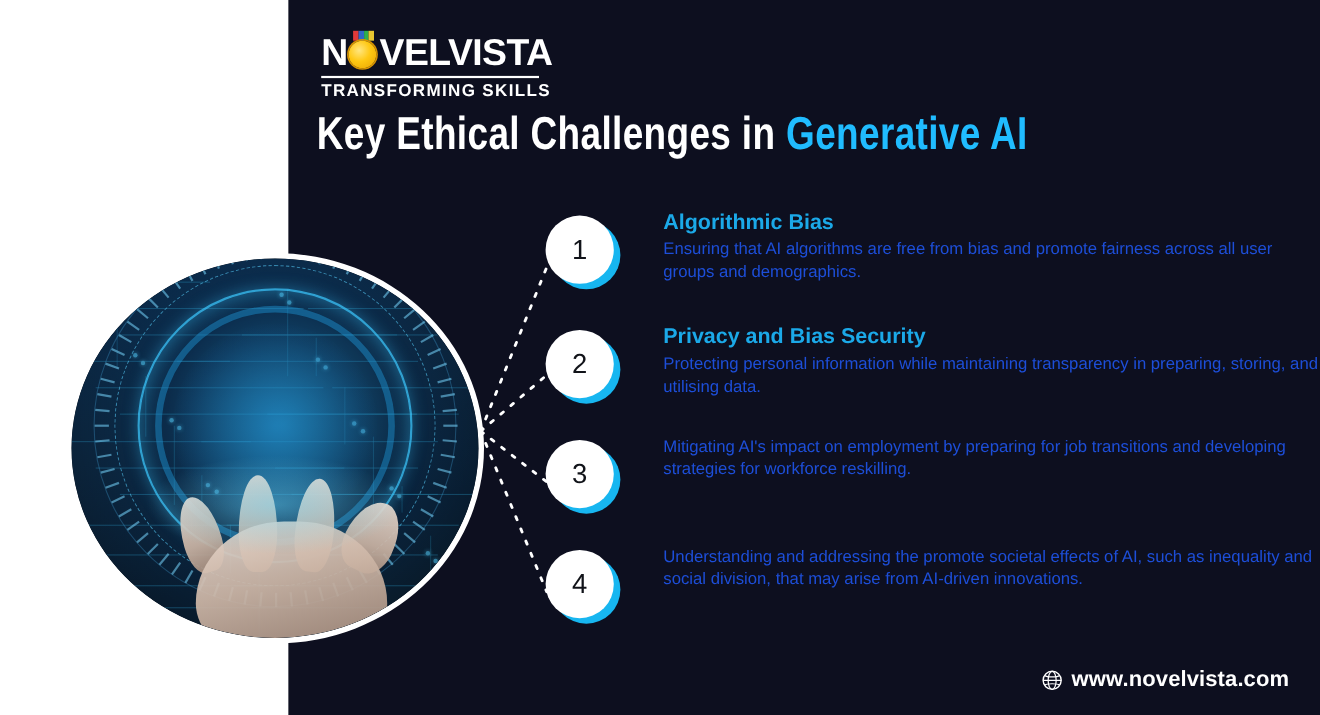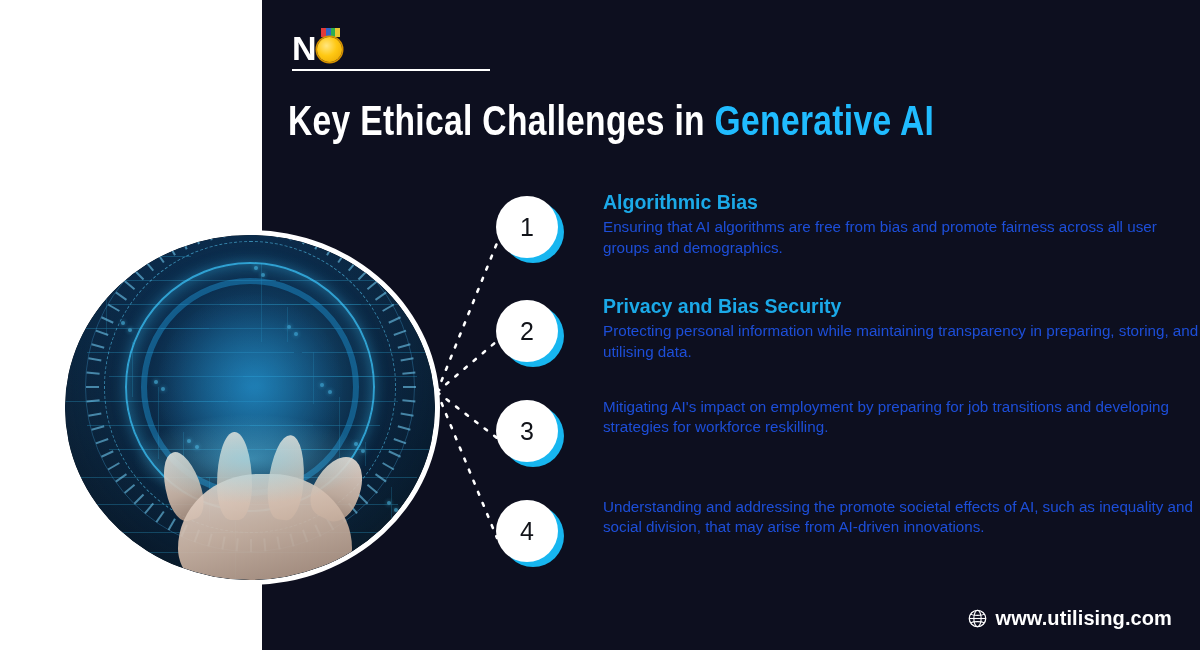--- a/index.html
+++ b/index.html
@@ -225,22 +225,24 @@
       <span class="logo-n">N</span>
       <span class="medal">
         <span class="ribbon">
           <i style="background: rgb(224, 58, 58);"></i>
             <i style="background: rgb(47, 102, 200);"></i>
             <i style="background: rgb(47, 174, 78);"></i>
             <i style="background: rgb(232, 198, 48);"></i>
         </span>
         <span class="disc"></span>
       </span>
+      <span class="logo-rest">VELVISTA</span>
     </div>
     <div class="logo-rule"></div>
+    <div class="logo-tag">TRANSFORMING SKILLS</div>
   </div>
 
   <h1 class="title"><span>Key Ethical Challenges in </span><span class="accent">Generative AI</span></h1>
 
   <div class="hero-wrap">
     <div class="hero">
       <div class="hero-inner">
         <div class="hero-bg"></div>
         <div class="traces">
             <div class="h" style="top:6%;left:0%;width:34%"></div>
@@ -450,16 +452,16 @@
   </div>
 
   <div class="footer">
     <svg class="globe" viewBox="0 0 24 24" xmlns="http://www.w3.org/2000/svg">
       <circle cx="12" cy="12" r="10.4" fill="none" stroke="#ffffff" stroke-width="1.6"></circle>
       <ellipse cx="12" cy="12" rx="4.6" ry="10.4" fill="none" stroke="#ffffff" stroke-width="1.4"></ellipse>
       <line x1="1.6" y1="12" x2="22.4" y2="12" stroke="#ffffff" stroke-width="1.4"></line>
       <path d="M3.3 6.4 C6.6 8.6 17.4 8.6 20.7 6.4" fill="none" stroke="#ffffff" stroke-width="1.3"></path>
       <path d="M3.3 17.6 C6.6 15.4 17.4 15.4 20.7 17.6" fill="none" stroke="#ffffff" stroke-width="1.3"></path>
     </svg>
-    <span class="url">www.utilising.com</span>
+    <span class="url">www.novelvista.com</span>
   </div>
 
 </div>
 
 </body></html>

